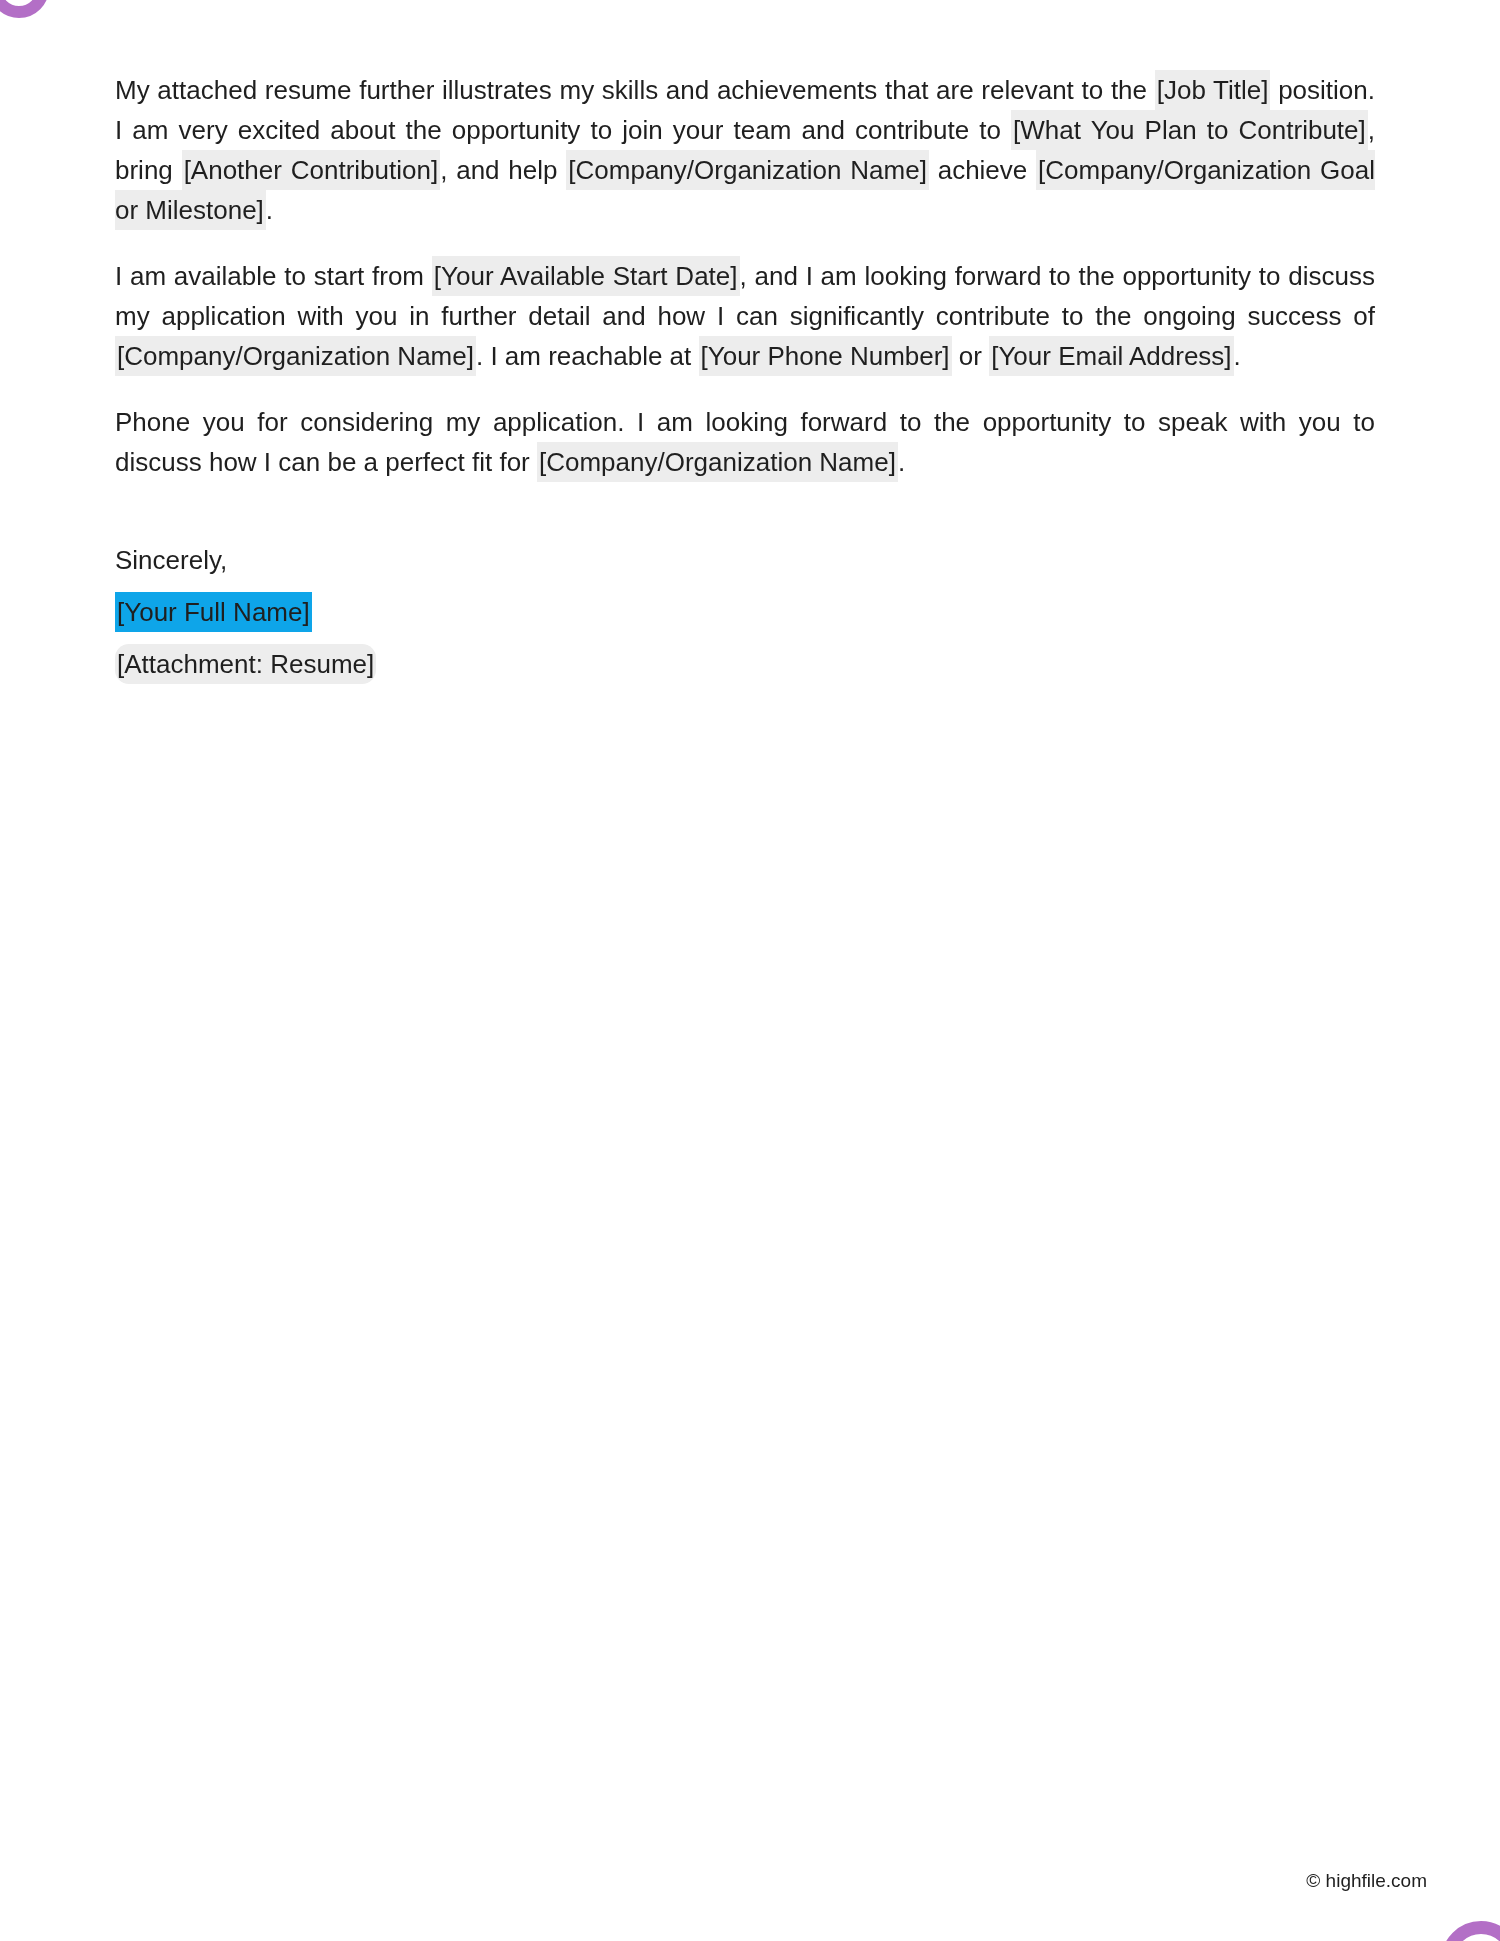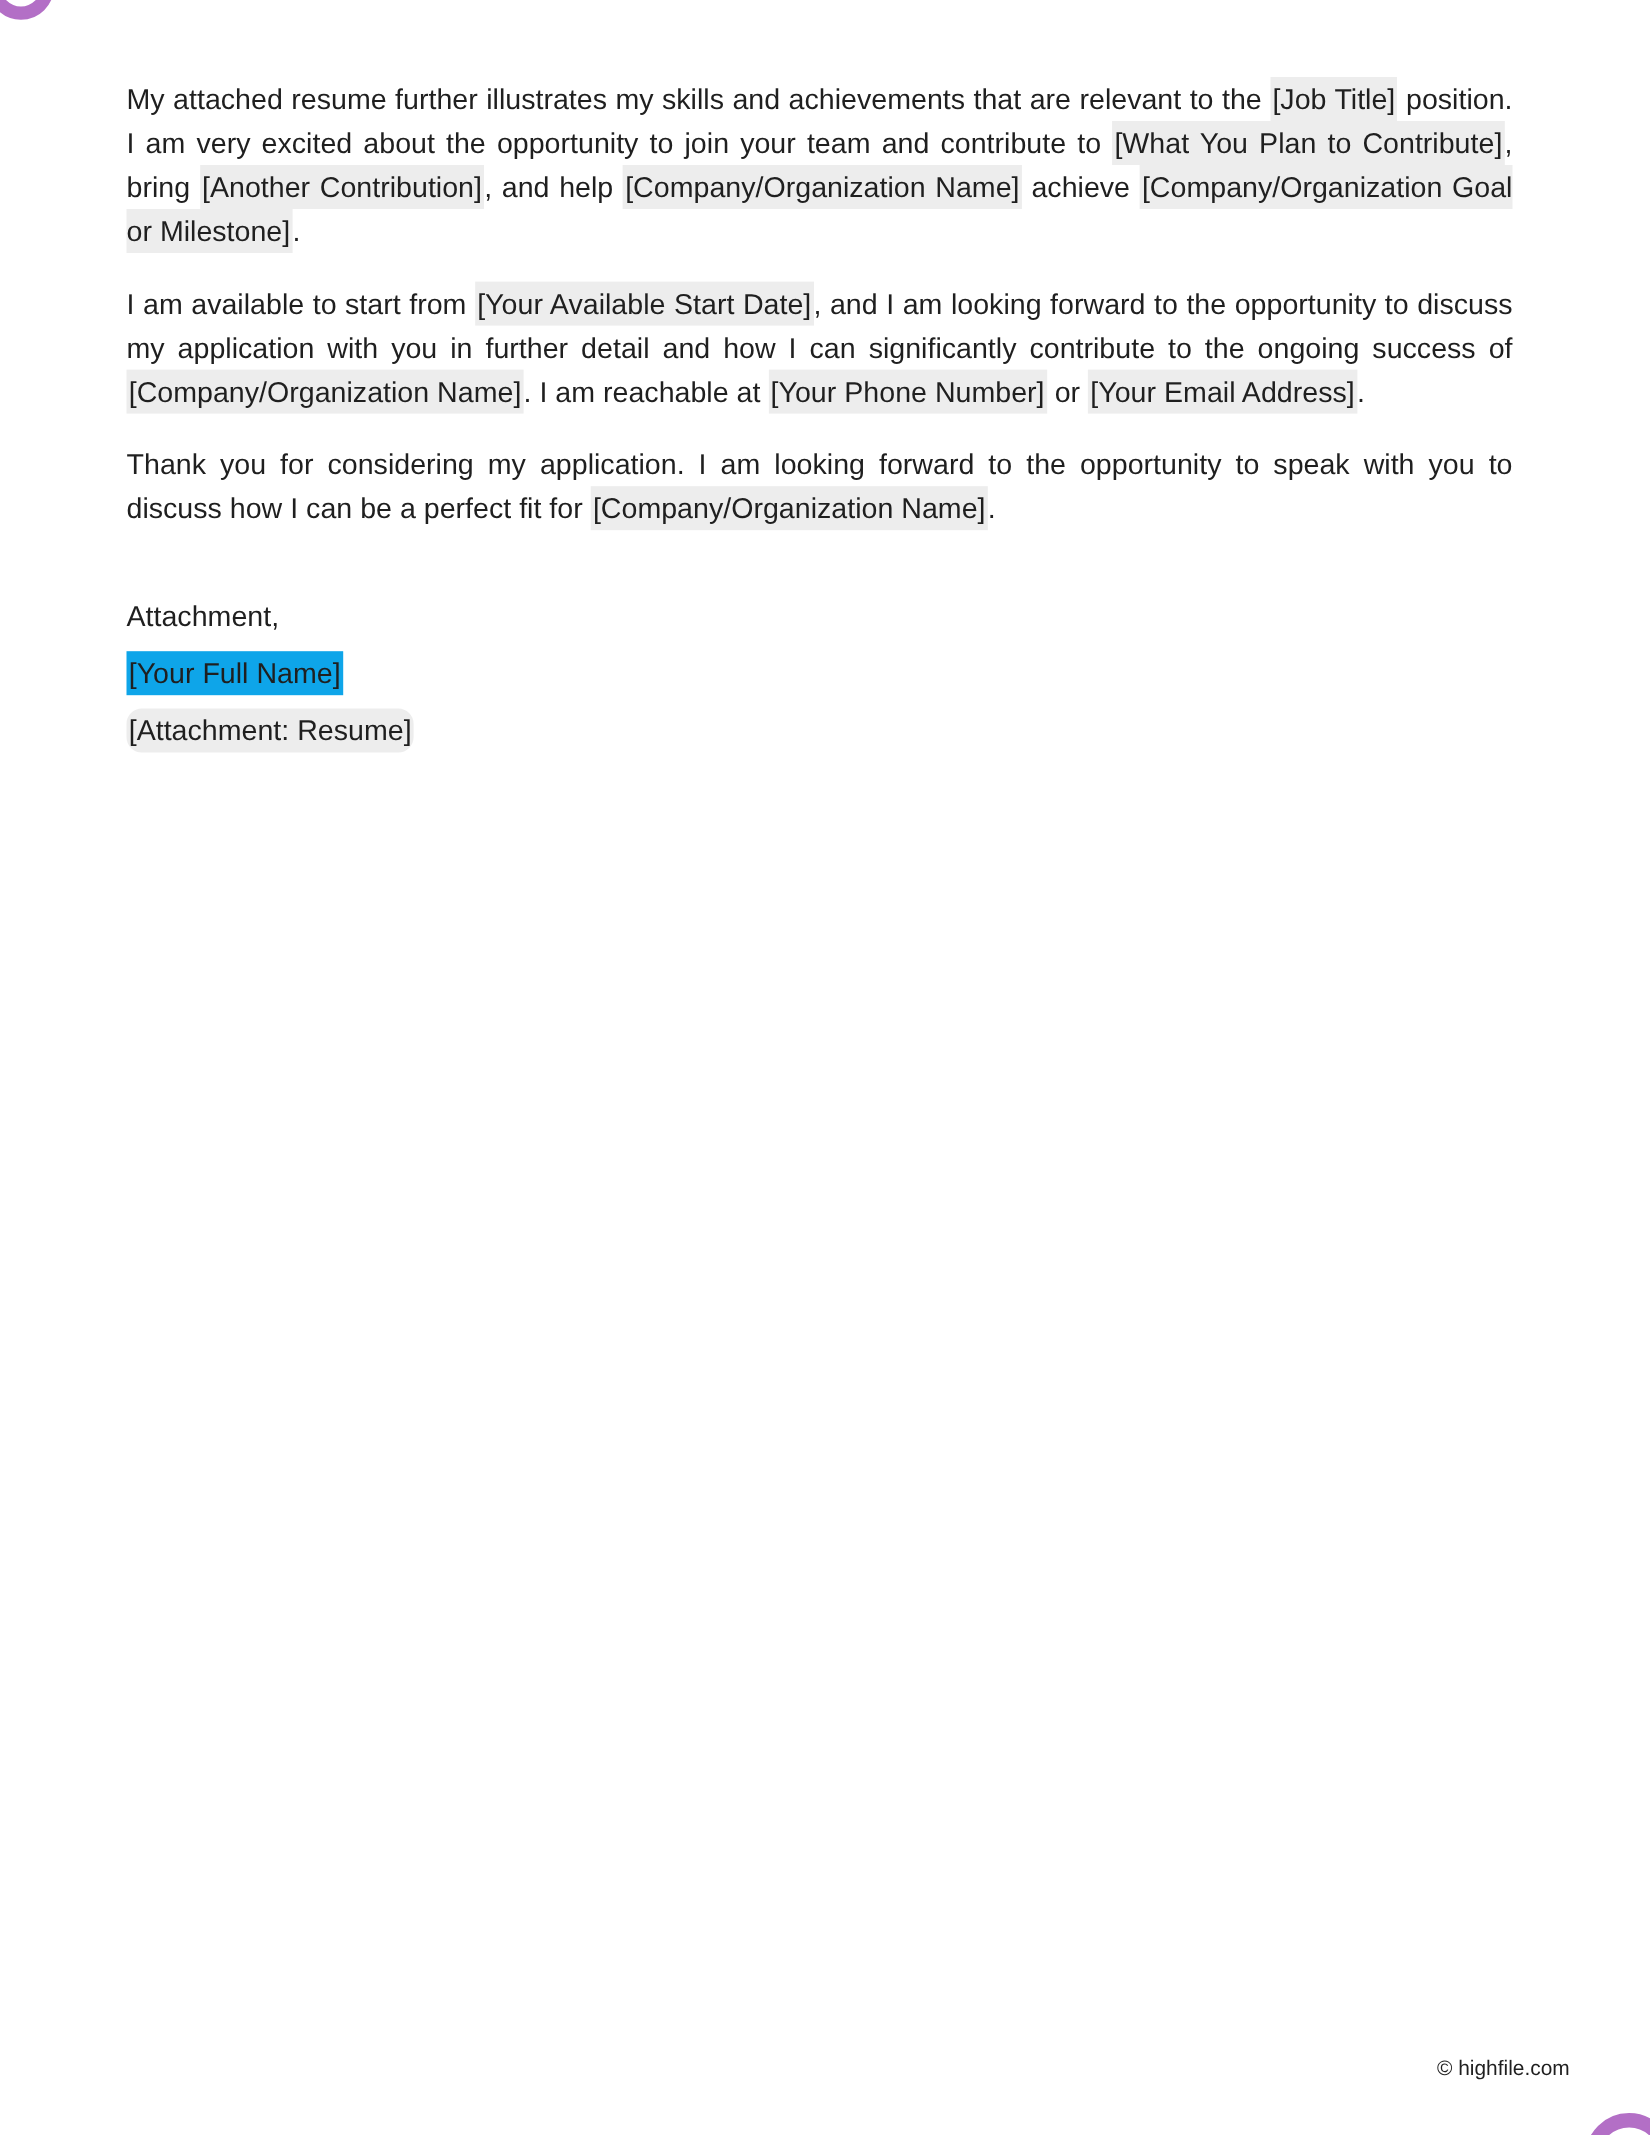--- a/index.html
+++ b/index.html
@@ -62,23 +62,23 @@
 </head>
 <body>
 
 <div class="page" style="background: rgb(255, 255, 255); color: rgb(31, 31, 31);">
 
   <div class="ring ring-tl" style="border-color: rgb(179, 111, 198);"></div>
 
   <div class="content">
     <p class="para"><span>My attached resume further illustrates my skills and achievements that are relevant to the </span><span class="hl" style="background: rgb(237, 237, 237);">[Job Title]</span><span> position. I am very excited about the opportunity to join your team and contribute to </span><span class="hl" style="background: rgb(237, 237, 237);">[What You Plan to Contribute]</span><span>, bring </span><span class="hl" style="background: rgb(237, 237, 237);">[Another Contribution]</span><span>, and help </span><span class="hl" style="background: rgb(237, 237, 237);">[Company/Organization Name]</span><span> achieve </span><span class="hl" style="background: rgb(237, 237, 237);">[Company/Organization Goal or Milestone]</span><span>.</span></p>
     <p class="para"><span>I am available to start from </span><span class="hl" style="background: rgb(237, 237, 237);">[Your Available Start Date]</span><span>, and I am looking forward to the opportunity to discuss my application with you in further detail and how I can significantly contribute to the ongoing success of </span><span class="hl" style="background: rgb(237, 237, 237);">[Company/Organization Name]</span><span>. I am reachable at </span><span class="hl" style="background: rgb(237, 237, 237);">[Your Phone Number]</span><span> or </span><span class="hl" style="background: rgb(237, 237, 237);">[Your Email Address]</span><span>.</span></p>
-    <p class="para para-thanks"><span>Thank you for considering my application. I am looking forward to the opportunity to speak with you to discuss how I can be a perfect fit for </span><span class="hl" style="background: rgb(237, 237, 237);">[Company/Organization Name]</span><span>.</span></p>
+    <p class="para para-thanks"><span>Phone you for considering my application. I am looking forward to the opportunity to speak with you to discuss how I can be a perfect fit for </span><span class="hl" style="background: rgb(237, 237, 237);">[Company/Organization Name]</span><span>.</span></p>
 
-    <p class="sig"><span>Attachment,</span></p>
+    <p class="sig"><span>Sincerely,</span></p>
     <p class="sig"><span class="hl" style="background: #0ea5e9;">[Your Full Name]</span></p>
     <p class="sig"><span class="hl" style="background: rgb(237, 237, 237); border-radius: 14px;">[Attachment: Resume]</span></p>
   </div>
 
   <div class="footer">© highfile.com</div>
 
   <div class="ring ring-br" style="border-color: rgb(179, 111, 198);"></div>
 
 </div>
 

